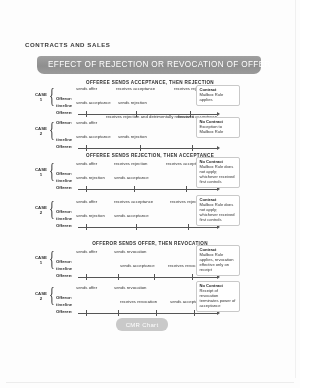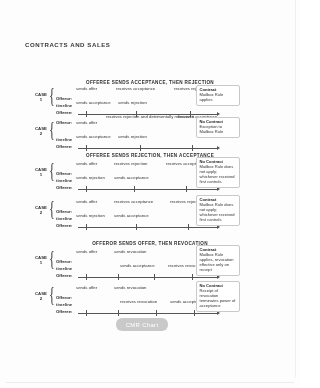--- a/index.html
+++ b/index.html
@@ -172,20 +172,23 @@
 </style>
 </head>
 <body>
 
 <div class="page">
   <div class="page-edge-right"></div>
   <div class="page-edge-bottom"></div>
 
   <div class="doc-head">CONTRACTS AND SALES</div>
 
+  <div class="banner">
+    <div class="banner-text">EFFECT OF REJECTION OR REVOCATION OF OFFER</div>
+  </div>
 
   <div class="section-title" style="top:80px;">OFFEREE SENDS ACCEPTANCE, THEN REJECTION</div>
 
   <div class="case-block" style="top:86px;">
     <div class="case-label" style="top:6px;">
       <span>CASE</span><br><span>1</span>
     </div>
     <div class="brace" style="top:-2px;">{</div>
 
     <div class="row" style="top:0px;">

